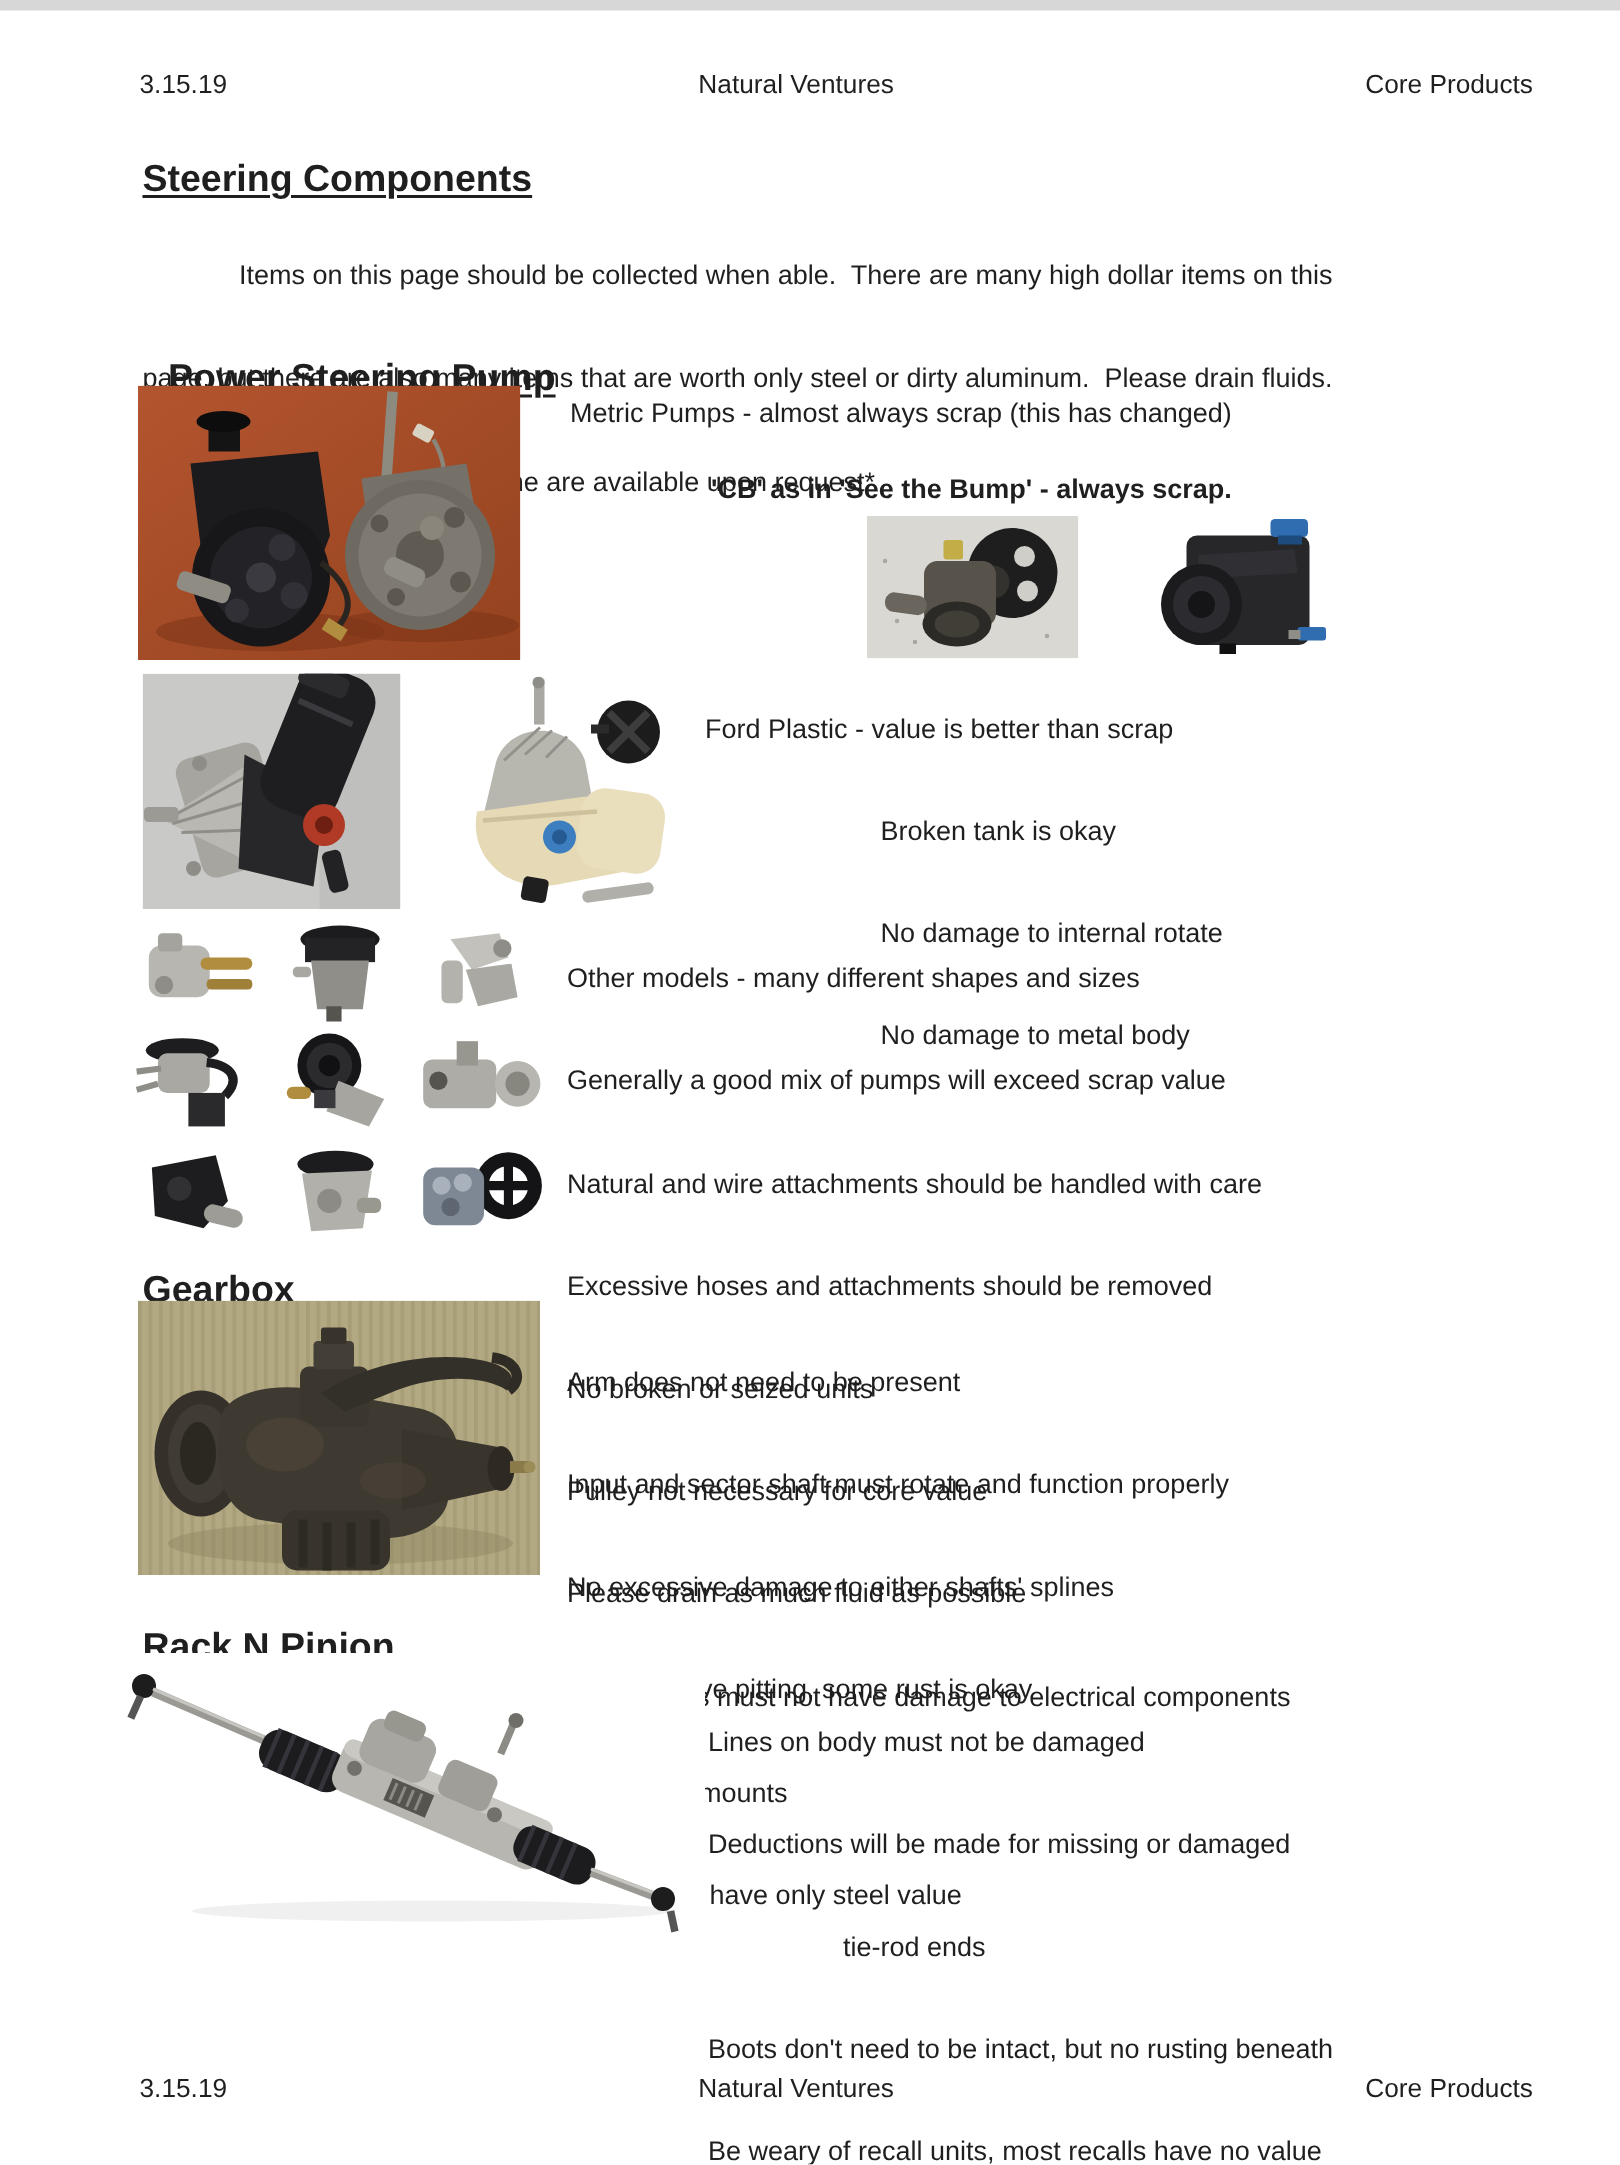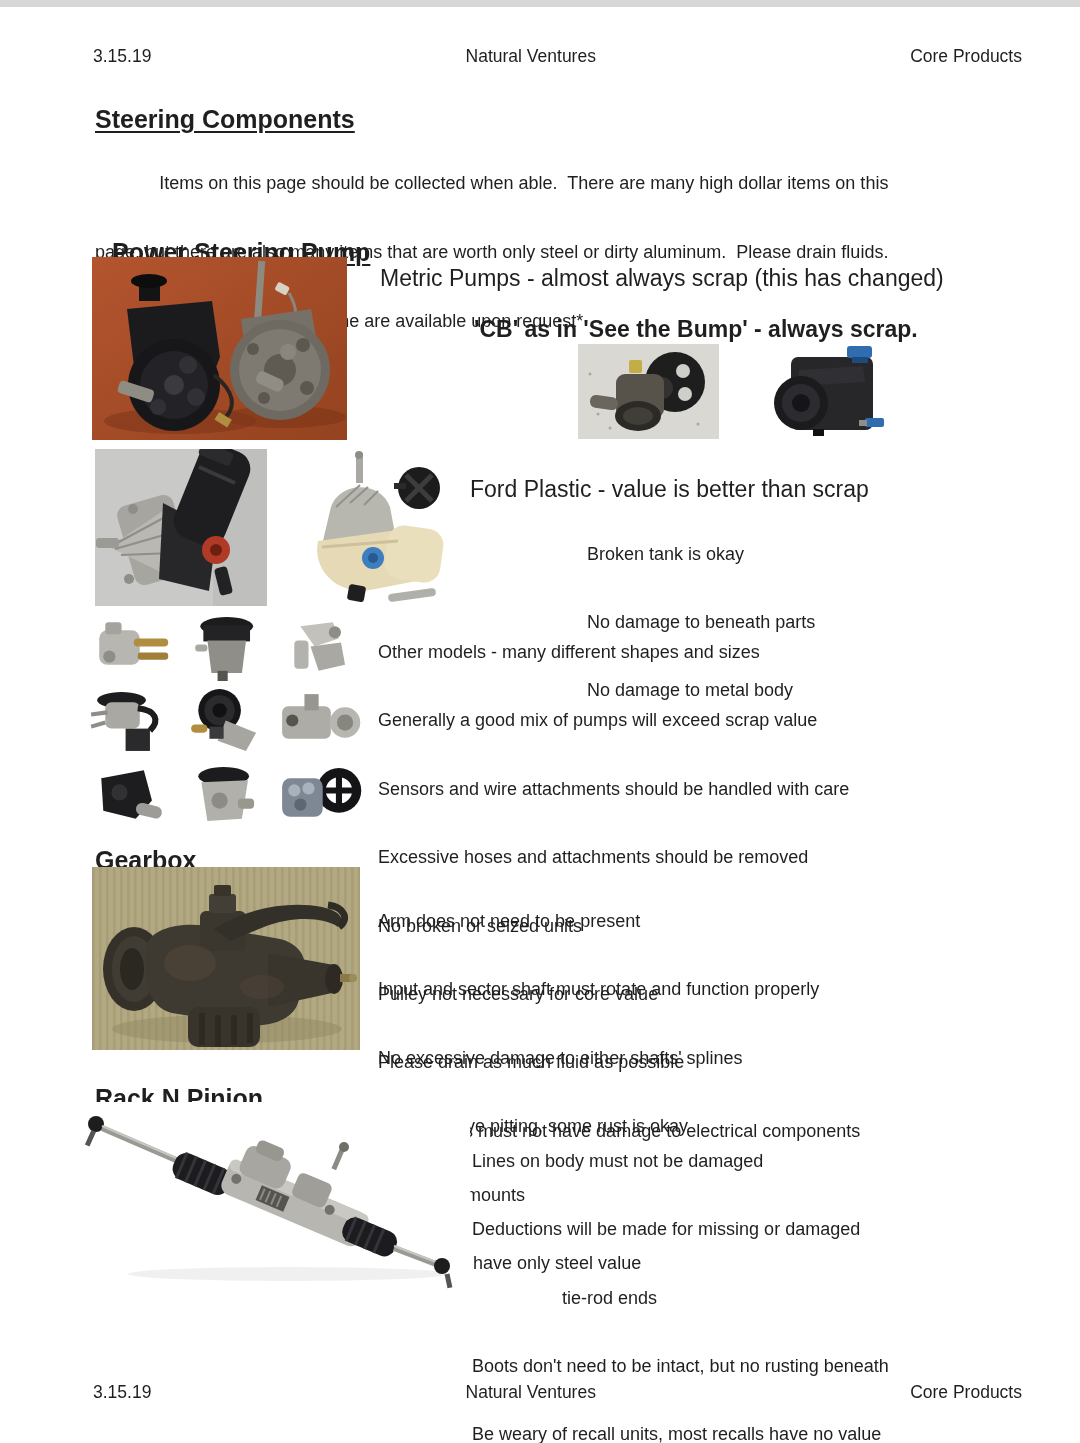--- a/index.html
+++ b/index.html
@@ -10,21 +10,21 @@
     color:#1f1f1f; overflow:hidden;
   }
   .topstrip { position:absolute; left:0; top:0; width:1080px; height:7px; background:#d7d7d7; }
   .hf { position:absolute; left:93px; right:58px; display:flex; justify-content:space-between; font-size:17.5px;gap:28px; }
   .hf.header { top:46px; }
   .hf.footer { top:1382px; }
   .h {
     position:absolute; font-weight:bold; font-size:25px;
     text-decoration:underline; text-decoration-thickness:2px; text-underline-offset:3px;
   }
-  .t { position:absolute; font-size:23px; white-space:pre-wrap; }
+  .t { position:absolute; font-size:18px; white-space:pre-wrap; }
   .lines { position:absolute; font-size:18px; white-space:pre-wrap; }
   .lines > div { height:26.4px; line-height:26.4px; }
   .ind { padding-left:90px; }
   .img { position:absolute; overflow:hidden; }
   .img svg { display:block; }
   .grid {
     position:absolute; left:85px; top:612px; width:280px; height:216px;
     display:grid; grid-template-columns:repeat(3,1fr); grid-template-rows:repeat(3,1fr); gap:3px;
   }
   .cell { position:relative; }
@@ -164,21 +164,21 @@
       <circle cx="103" cy="107" r="11" fill="#3d7ec0"></circle>
       <circle cx="103" cy="107" r="5" fill="#255a93"></circle>
       <rect x="78" y="134" width="17" height="16" rx="3" fill="#1f1f1f" transform="rotate(10 86 142)"></rect>
       <rect x="118" y="140" width="48" height="8" rx="4" fill="#b0afa9" transform="rotate(-8 142 144)"></rect>
     </svg>
   </div>
 
   <div class="t" style="left:470px; top:476px;">Ford Plastic - value is better than scrap</div>
   <div class="lines" style="left:587px; top:499px;">
     <div style="height:26.2px;line-height:26.2px;">Broken tank is okay</div>
-    <div style="height:26.2px;line-height:26.2px;">No damage to beneath parts</div>
+    <div style="height:26.2px;line-height:26.2px;">No damage to internal rotate</div>
     <div style="height:26.2px;line-height:26.2px;">No damage to metal body</div>
   </div>
 
   <div class="grid">
     <div class="cell">
       <svg viewBox="0 0 90 70">
           <rect width="90" height="70" fill="#ffffff"></rect>
         <rect x="14" y="18" width="40" height="34" rx="8" fill="#b7b6b0"></rect>
         <rect x="20" y="10" width="16" height="12" rx="3" fill="#a4a39d"></rect>
         <rect x="48" y="26" width="34" height="8" rx="4" fill="#b08d3f"></rect>
@@ -263,21 +263,21 @@
         <circle cx="20" cy="30" r="6" fill="#a9b2bc"></circle>
           <circle cx="34" cy="28" r="6" fill="#a9b2bc"></circle>
         <circle cx="26" cy="44" r="6" fill="#5d6671"></circle>
         </svg>
     </div>
   </div>
 
   <div class="lines" style="left:378px; top:597px;">
     <div>Other models - many different shapes and sizes</div>
     <div>Generally a good mix of pumps will exceed scrap value</div>
-    <div>Sensors and wire attachments should be handled with care</div>
+    <div>Natural and wire attachments should be handled with care</div>
     <div>Excessive hoses and attachments should be removed</div>
     <div>No broken or seized units</div>
     <div>Pulley not necessary for core value</div>
     <div>Please drain as much fluid as possible</div>
     <div>EPS pumps must not have damage to electrical components</div>
   </div>
 
   <div class="h" style="left:95px; top:846px;">Gearbox</div>
 
   <div class="img" style="left:92px; top:867px; width:268px; height:183px;">

